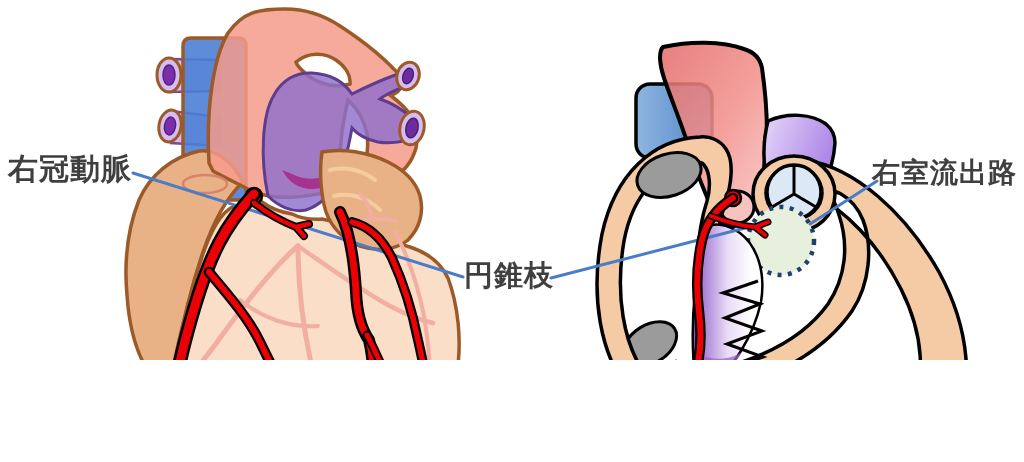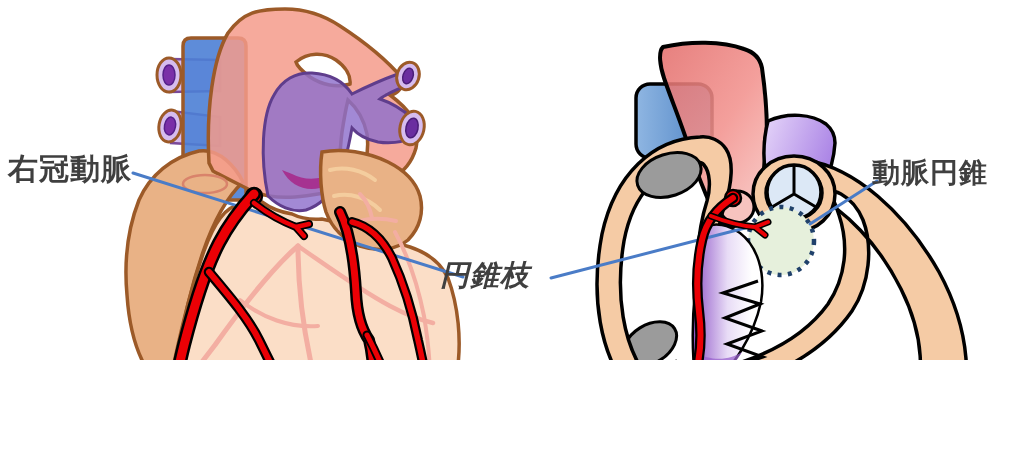--- a/index.html
+++ b/index.html
@@ -22,21 +22,21 @@
     --vein_lavender:#D6BCEF;
     --vein_lumen:#7A2FA8;
   }
   html,body{margin:0;padding:0;background:var(--bg);}
   .stage{position:relative;width:1024px;height:360px;background:var(--bg);overflow:hidden;
          font-family:"Liberation Sans","DejaVu Sans",sans-serif;}
   .stage svg{position:absolute;left:0;top:0;}
   .lbl{position:absolute;color:var(--label_text);font-weight:bold;line-height:1.16;
        white-space:nowrap;letter-spacing:1px;}
   .lbl-rca{left:8px;top:152px;font-size:30px;}
-  .lbl-conus{left:440px;top:259px;font-size:29px;font-style:italic;}
+  .lbl-conus{left:464px;top:259px;font-size:29px;}
   .lbl-rvot{left:872px;top:157px;font-size:28px;}
   
   .v-out{fill:none;stroke:#000;stroke-linecap:round;stroke-linejoin:round;}
   .v-red{fill:none;stroke:var(--artery_red);stroke-linecap:round;stroke-linejoin:round;}
   .pinkvein{fill:none;stroke:var(--vein_pink);stroke-linecap:round;fill:none;}
   .outline{stroke:var(--heart_outline);}
   .leader{stroke:var(--leader_line);stroke-width:3;stroke-linecap:round;}
 </style>
 </head>
 <body>
@@ -236,16 +236,16 @@
     <use href="#conusR" class="v-out" stroke-width="7"></use>
         <use href="#conusR" class="v-red" stroke-width="4"></use>
   </g>
 </svg>
 
 <div class="lbl lbl-rca">右冠動脈</div>
 
 <div class="lbl lbl-conus">円錐枝</div>
 
 <div class="lbl lbl-rvot">
-  <div>動脈円錐</div>
+  <div>右室流出路</div>
 </div>
 
 </div>
 
 </body></html>

